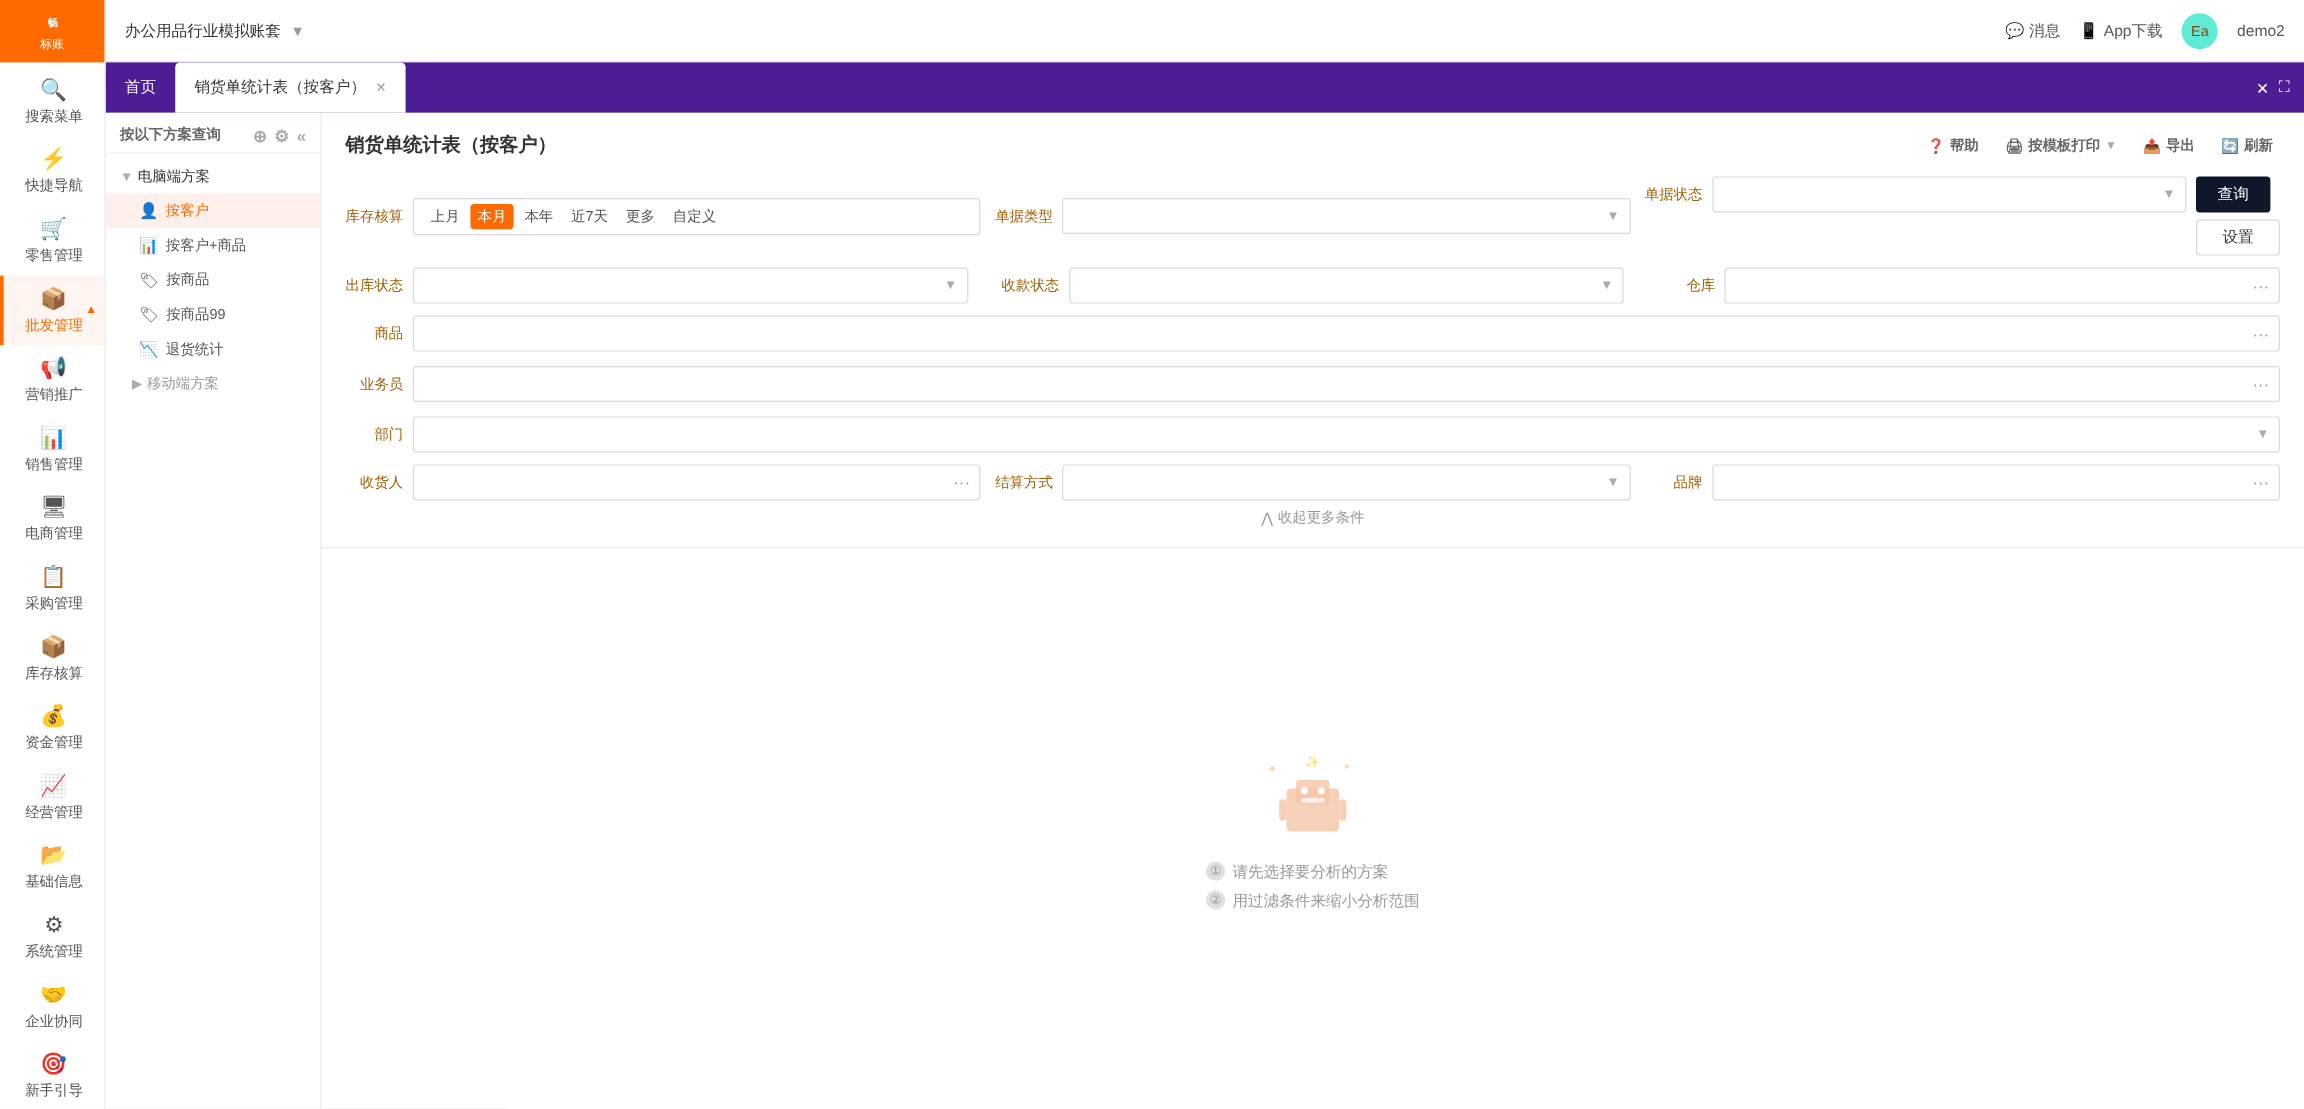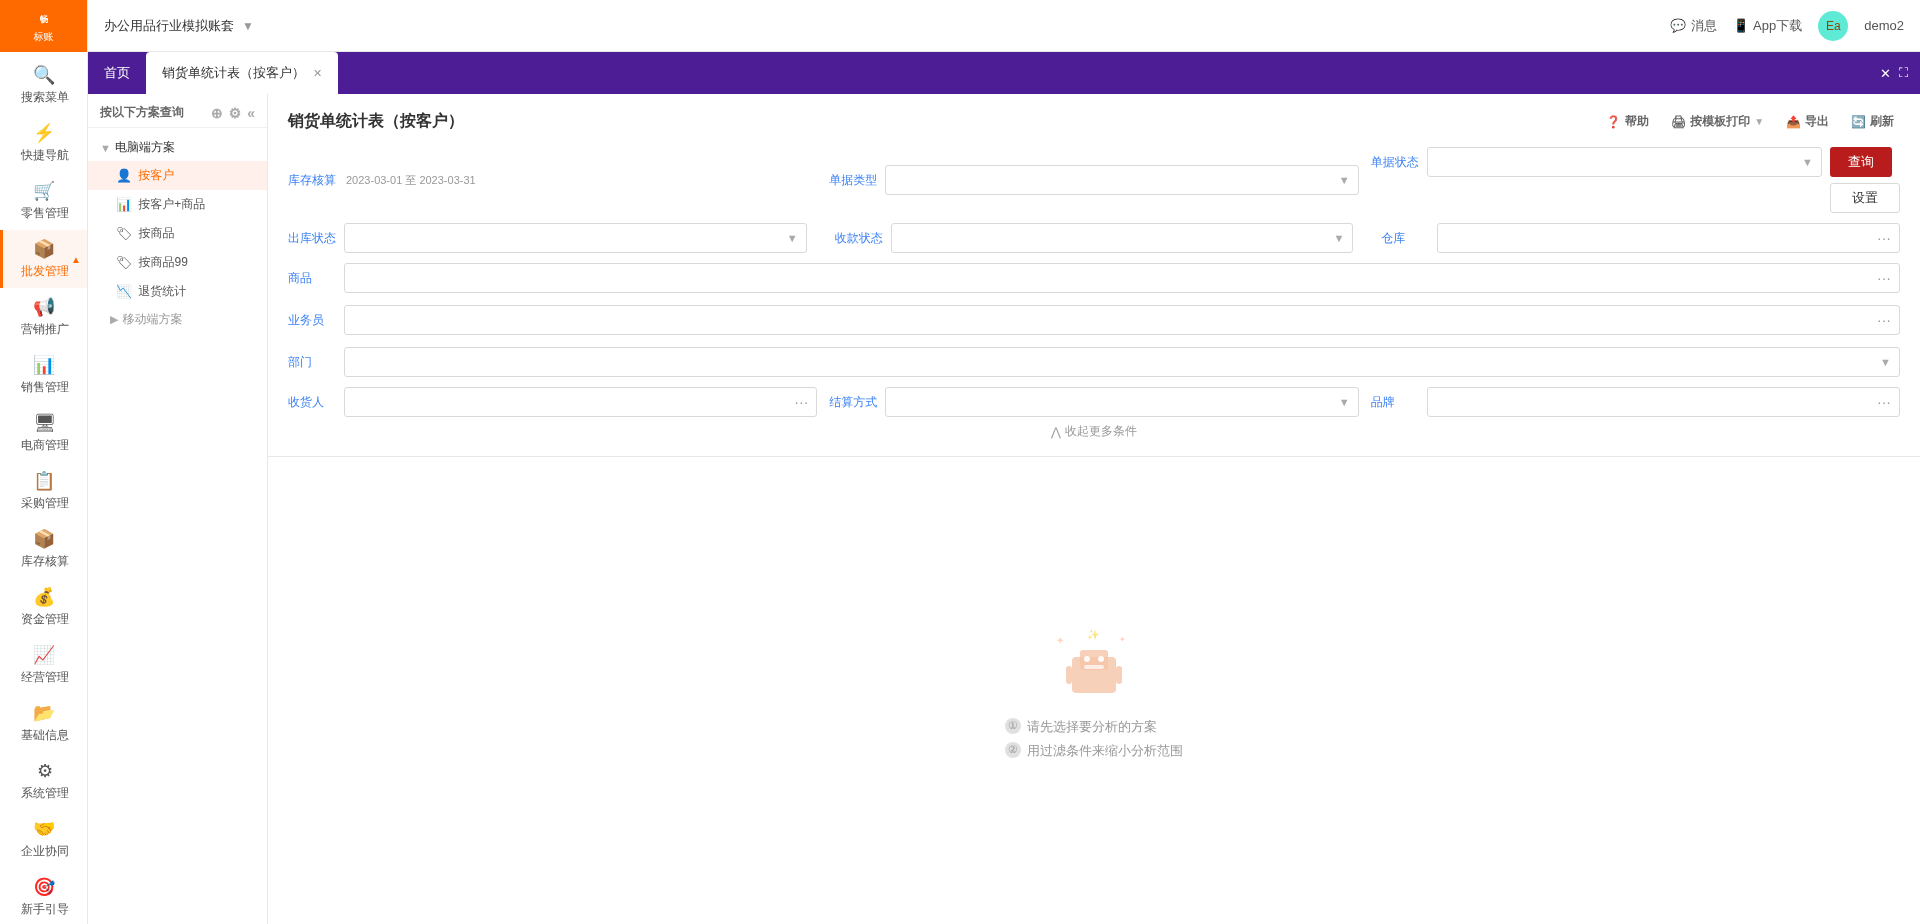--- a/index.html
+++ b/index.html
@@ -57,31 +57,31 @@
     .scheme-subgroup-header { display: flex; align-items: center; padding: 5px 12px 5px 22px; cursor: pointer; font-size: 12px; color: #999; }
 
     
     .filter-area { flex: 1; display: flex; flex-direction: column; overflow: hidden; }
     .filter-panel { background: #fff; padding: 16px 20px 10px 20px; border-bottom: 1px solid #e8e8e8; }
     .page-title { font-size: 16px; font-weight: 600; color: #333; margin-bottom: 14px; display: flex; align-items: center; justify-content: space-between; }
     .page-actions { display: flex; gap: 10px; align-items: center; font-size: 12px; color: #666; }
     .page-action-btn { display: flex; align-items: center; gap: 4px; cursor: pointer; padding: 3px 6px; border-radius: 3px; }
     .filter-rows { display: flex; flex-direction: column; gap: 10px; }
     .filter-field { display: flex; align-items: center; gap: 8px; }
-    .filter-label { font-size: 12px; color: #3b82f6; white-space: nowrap; min-width: 48px; text-align: left; }
+    .filter-label { font-size: 12px; color: #a16207; white-space: nowrap; min-width: 48px; text-align: right; }
     .filter-input { flex: 1; border: 1px solid #d9d9d9; border-radius: 3px; padding: 5px 8px; font-size: 12px; color: #333; background: #fff; display: flex; align-items: center; justify-content: space-between; min-height: 30px; cursor: pointer; }
     .filter-input .dots { color: #999; font-size: 14px; cursor: pointer; }
     .date-tab { padding: 2px 6px; border-radius: 2px; cursor: pointer; font-size: 12px; color: #555; }
     .date-tab.active { background: #ff6a00; color: #fff; border-radius: 3px; }
     .filter-select { flex: 1; border: 1px solid #d9d9d9; border-radius: 3px; padding: 5px 8px; font-size: 12px; color: #333; background: #fff; display: flex; align-items: center; justify-content: space-between; min-height: 30px; cursor: pointer; }
     .filter-select .arrow-down { color: #aaa; font-size: 11px; }
     .collapse-bar { text-align: center; padding: 6px 0; cursor: pointer; font-size: 12px; color: #999; display: flex; align-items: center; justify-content: center; gap: 4px; }
 
     
-    .query-btn { background: #b91c1c; color: #fff; border: none; border-radius: 3px; padding: 6px 18px; font-size: 13px; cursor: pointer; margin-right: 8px; }
+    .query-btn { background: #0f172a; color: #fff; border: none; border-radius: 3px; padding: 6px 18px; font-size: 13px; cursor: pointer; margin-right: 8px; }
     .setting-btn { border: 1px solid #d9d9d9; background: #fff; color: #333; border-radius: 3px; padding: 5px 14px; font-size: 13px; cursor: pointer; }
     .btn-group { display: flex; flex-direction: column; gap: 6px; }
 
     
     .empty-state { flex: 1; display: flex; flex-direction: column; align-items: center; justify-content: center; background: #fff; margin: 0; }
     .empty-icon { width: 100px; height: 80px; margin-bottom: 16px; }
     .empty-hints { display: flex; flex-direction: column; gap: 6px; }
     .empty-hint { display: flex; align-items: flex-start; gap: 6px; font-size: 13px; color: #999; }
     .hint-num { width: 16px; height: 16px; border-radius: 50%; background: #e0e0e0; display: flex; align-items: center; justify-content: center; font-size: 11px; color: #999; flex-shrink: 0; }
   </style>
@@ -271,21 +271,28 @@
           </div>
         </div>
 
         <div class="filter-rows">
 
           <div style="display:grid;grid-template-columns:1fr 1fr 1fr;gap:12px;align-items:center;">
 
             <div class="filter-field">
               <span class="filter-label">库存核算</span>
               <div style="flex:1;display:flex;flex-direction:column;gap:3px;">
-                <span style="font-size:11px;color:#999;padding-left:2px;">2023-03-01 至 2023-03-31</span>
+                <div style="display:flex;align-items:center;gap:3px;border:1px solid #d9d9d9;border-radius:3px;padding:4px 8px;background:#fff;cursor:pointer;">
+                  <span class="date-tab">上月</span>
+                  <span class="date-tab active">本月</span>
+                  <span class="date-tab">本年</span>
+                  <span class="date-tab">近7天</span>
+                  <span class="date-tab">更多</span>
+                  <span class="date-tab">自定义</span>
+                </div>
               </div>
             </div>
 
             <div class="filter-field">
               <span class="filter-label">单据类型</span>
               <div class="filter-select">
                 <span style="color:#bbb;"></span>
                 <span class="arrow-down">▼</span>
               </div>
             </div>

